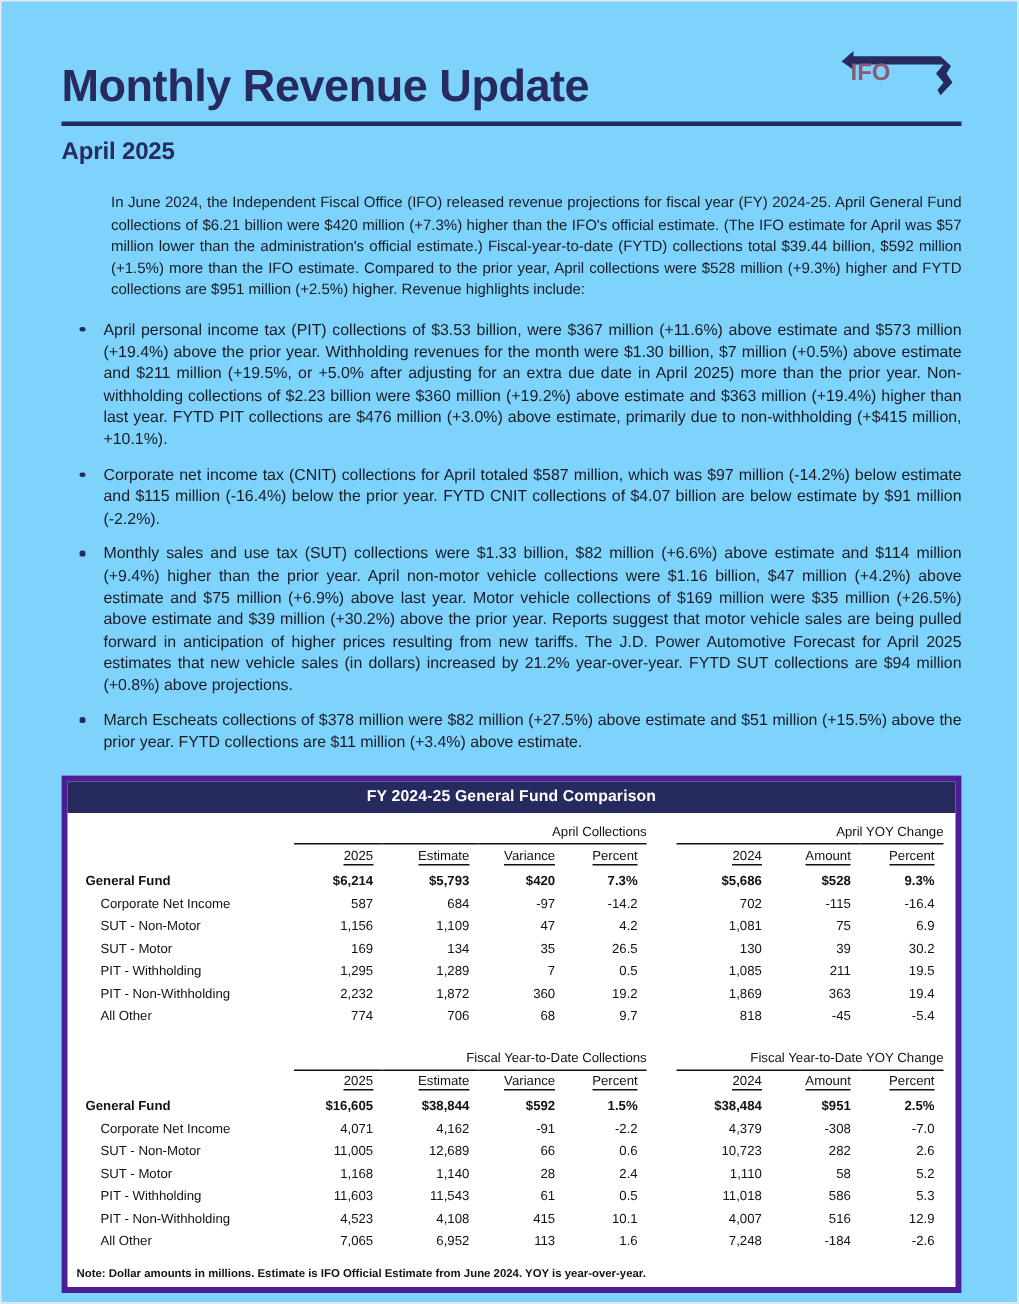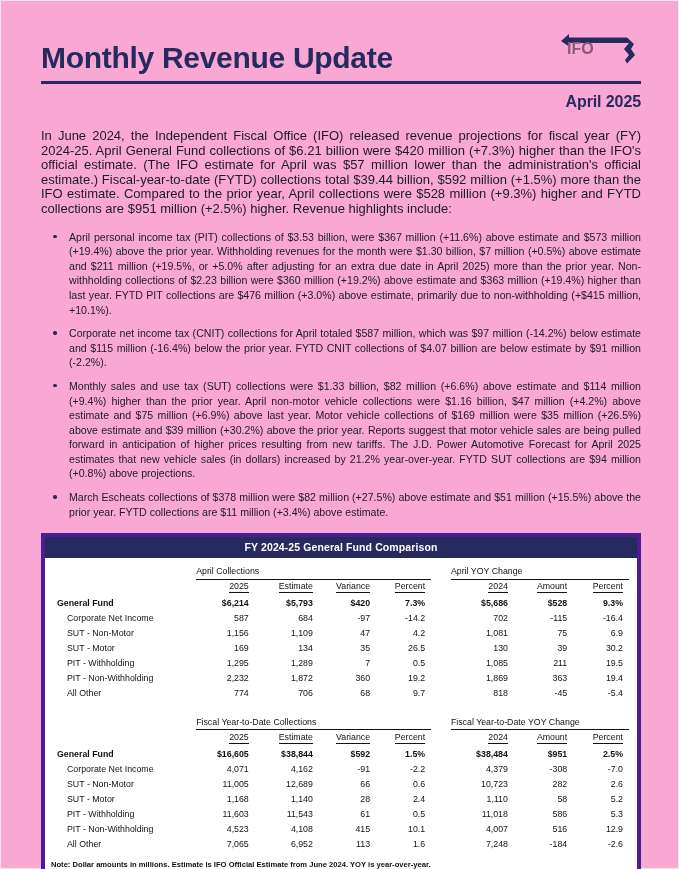--- a/index.html
+++ b/index.html
@@ -13,21 +13,21 @@
     font-family: "Liberation Sans", sans-serif;
     color: #1a1a1a;
     overflow: hidden;
   }
   .page {
     position: relative;
     width: 679px;
     height: 869px;
     box-sizing: border-box;
     border: 1px solid #e9e9ef;
-    background: #f9a8d4;
+    background: #7dd3fc;
   }
   .content {
     position: absolute;
     left: 40px;
     top: 0;
     width: 600px;
   }
 
   
   .header-block {
@@ -61,30 +61,30 @@
     background: #262a5e;
     margin-top: 6px;
     width: 100%;
   }
   .doc-subtitle {
     font-size: 16px;
     font-weight: bold;
     color: #262a5e;
     margin: 9px 0 0 0;
     letter-spacing: -0.1px;
-    text-align: right;
   }
 
   
   .intro {
-    font-size: 13px;
+    font-size: 10px;
     line-height: 14.6px;
     text-align: justify;
     color: #1b1b24;
     margin-top: 18px;
+    margin-left: 33px;
   }
   ul.bullets {
     list-style: none;
     margin: 11px 0 4px 0;
     padding: 0;
   }
   ul.bullets > li {
     position: relative;
     padding-left: 28px;
     margin-bottom: 9px;
@@ -147,21 +147,21 @@
   .num.bold, .rowlabel.bold { font-weight: bold; }
   .gap { width: 22px; }
 
   
   .grouphead {
     height: 15px;
   }
   .grouphead td {
     font-weight: bold;
     font-size: 8.8px;
-    text-align: left;
+    text-align: right;
     padding-bottom: 1px !important;
   }
   .grouphead td.ruled {
     border-bottom: 1.2px solid #111118;
   }
   .colhead td {
     font-weight: bold;
     font-size: 8.8px;
     text-align: right;
     padding-right: 6px !important;

